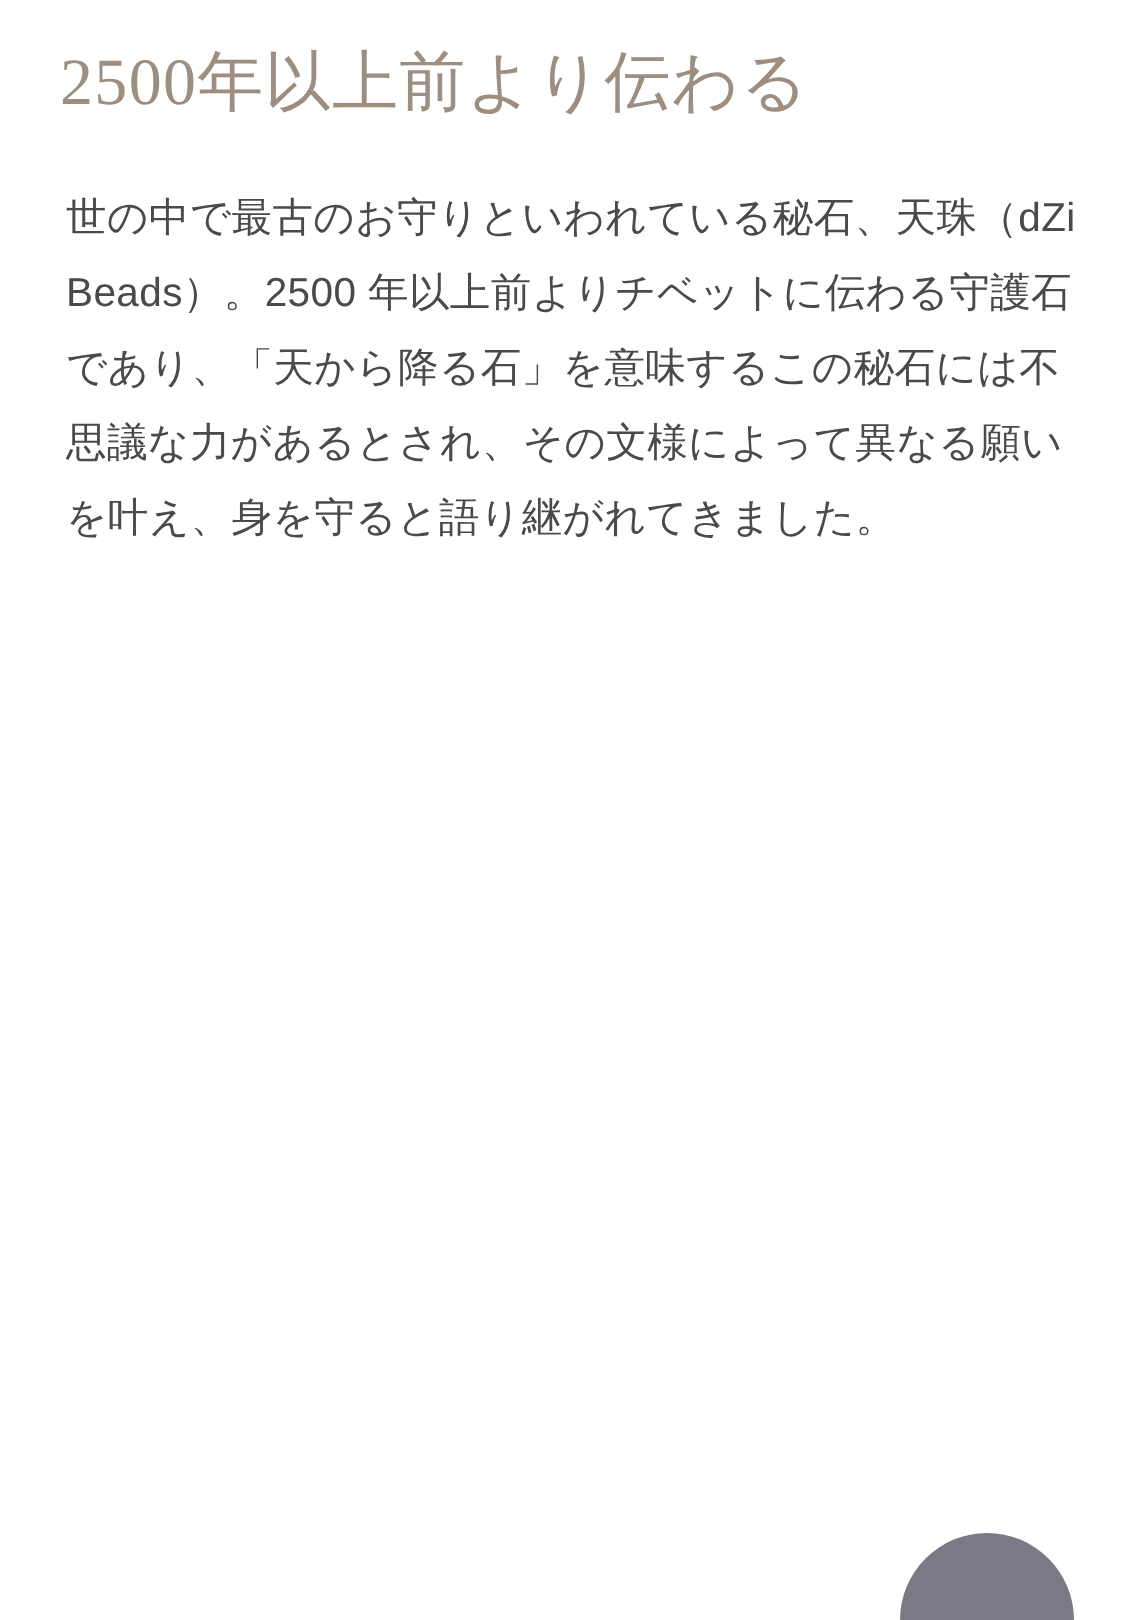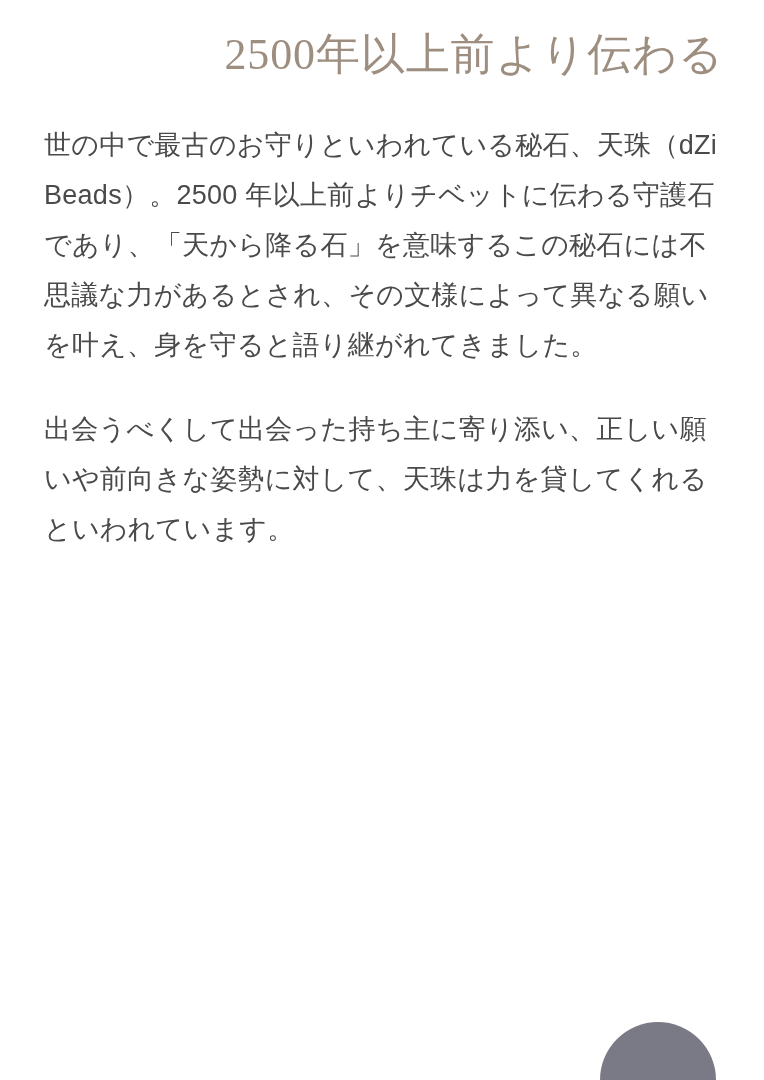--- a/index.html
+++ b/index.html
@@ -25,21 +25,21 @@
     position: absolute;
     top: 0;
     left: 0;
     width: 764px;
     height: 8px;
     background: #ffffff;
   }
   .headline {
     margin: 0;
     padding: 22px 40px 0 40px;
-    text-align: right;
+    text-align: left;
     font-family: "Liberation Serif", "DejaVu Serif", serif;
     font-weight: 400;
     color: #9d8e80;
     font-size: 44px;
     line-height: 1.48;
     letter-spacing: 0.02em;
   }
   .headline .line {
     display: block;
     white-space: nowrap;
@@ -77,18 +77,17 @@
 <div class="page">
 
   <div class="top-strip"></div>
 
   <h1 class="headline">
     <span class="line">2500年以上前より伝わる</span>
   </h1>
 
   <div class="body-block">
     <p class="para">世の中で最古のお守りといわれている秘石、天珠（dZi Beads）。2500 年以上前よりチベットに伝わる守護石であり、「天から降る石」を意味するこの秘石には不思議な力があるとされ、その文様によって異なる願いを叶え、身を守ると語り継がれてきました。</p>
-    <p class="para">出会うべくして出会った持ち主に寄り添い、正しい願いや前向きな姿勢に対して、天珠は力を貸してくれるといわれています。</p>
   </div>
 
   <div class="corner-blob"></div>
 
 </div>
 
 </body></html>

